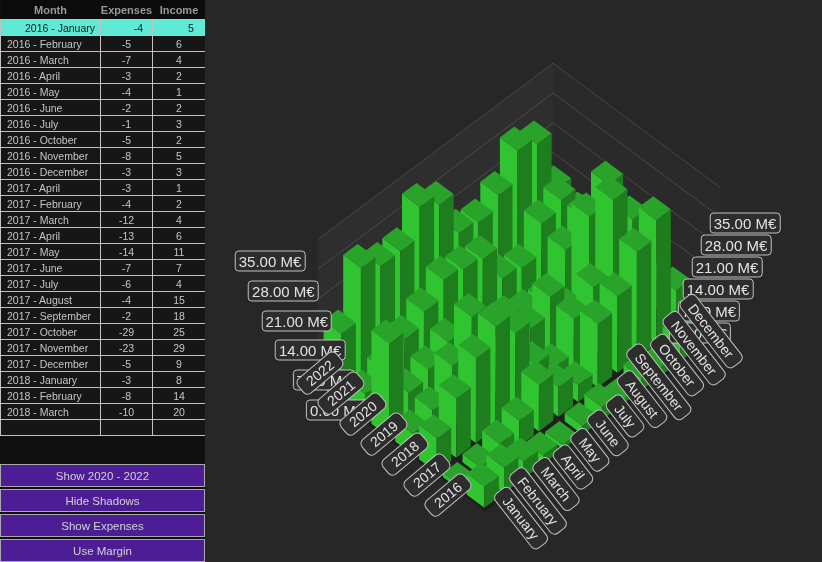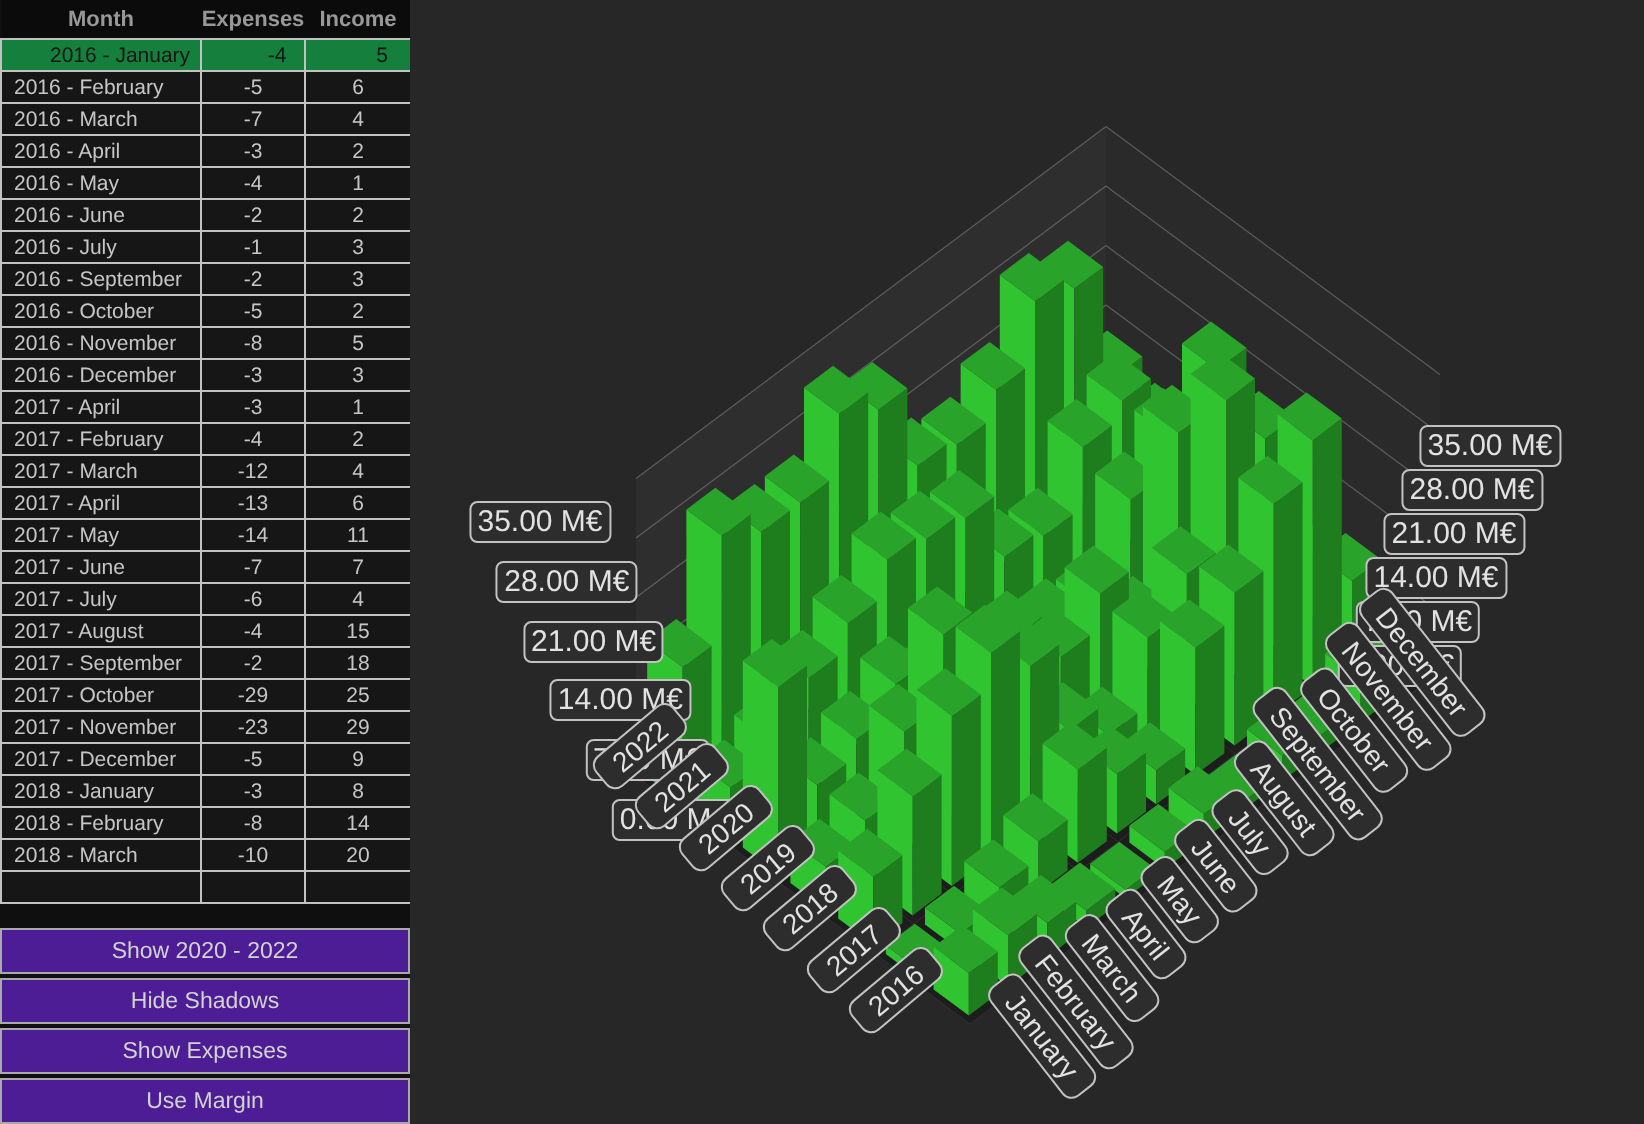--- a/index.html
+++ b/index.html
@@ -10,21 +10,21 @@
   #sidebar{position:absolute;left:0;top:0;width:205px;height:562px;
     background:#0f0f0f;display:flex;flex-direction:column;}
   #table-wrap{height:462px;overflow:hidden;}
   table{border-collapse:collapse;width:205px;table-layout:fixed;}
   col.c1{width:100px}col.c2{width:52px}col.c3{width:53px}
   th{height:19px;font-size:11px;font-weight:bold;color:#989898;background:#0b0b0b;
      border:0;padding:0;text-align:center;}
   td{height:15px;padding:0;font-size:10.5px;color:#c6c6c6;background:#161616;
      border:1px solid #c2c2c2;text-align:center;white-space:nowrap;overflow:hidden;}
   td.c-month{text-align:left;padding-left:6px;}
-  tr.selected td{background:#15803d;color:#161616;padding-left:24px;}
+  tr.selected td{background:#5eead4;color:#161616;padding-left:24px;}
   #buttons{padding:0;}
   #buttons button{display:block;width:205px;height:23px;margin-top:2px;
      background:#4c1d95;border:1px solid #a9a9a9;color:#d2d2d2;font-size:11.5px;
      font-family:"Liberation Sans",sans-serif;cursor:pointer;}
 
   
   #chart{position:absolute;left:205px;top:0;width:617px;height:562px;background:#272727;}
   #chart svg{position:absolute;left:0;top:0;}
   .vlabel,.alabel{position:absolute;background:#2d2d2d;border:1px solid #c2c2c2;
      color:#e2e2e2;white-space:nowrap;z-index:3;}
@@ -78,25 +78,20 @@
               <td>1</td>
             </tr>
             <tr>
               <td class="c-month">2016 - June</td>
               <td>-2</td>
               <td>2</td>
             </tr>
             <tr>
               <td class="c-month">2016 - July</td>
               <td>-1</td>
-              <td>3</td>
-            </tr>
-            <tr>
-              <td class="c-month">2016 - September</td>
-              <td>-2</td>
               <td>3</td>
             </tr>
             <tr>
               <td class="c-month">2016 - October</td>
               <td>-5</td>
               <td>2</td>
             </tr>
             <tr>
               <td class="c-month">2016 - November</td>
               <td>-8</td>

